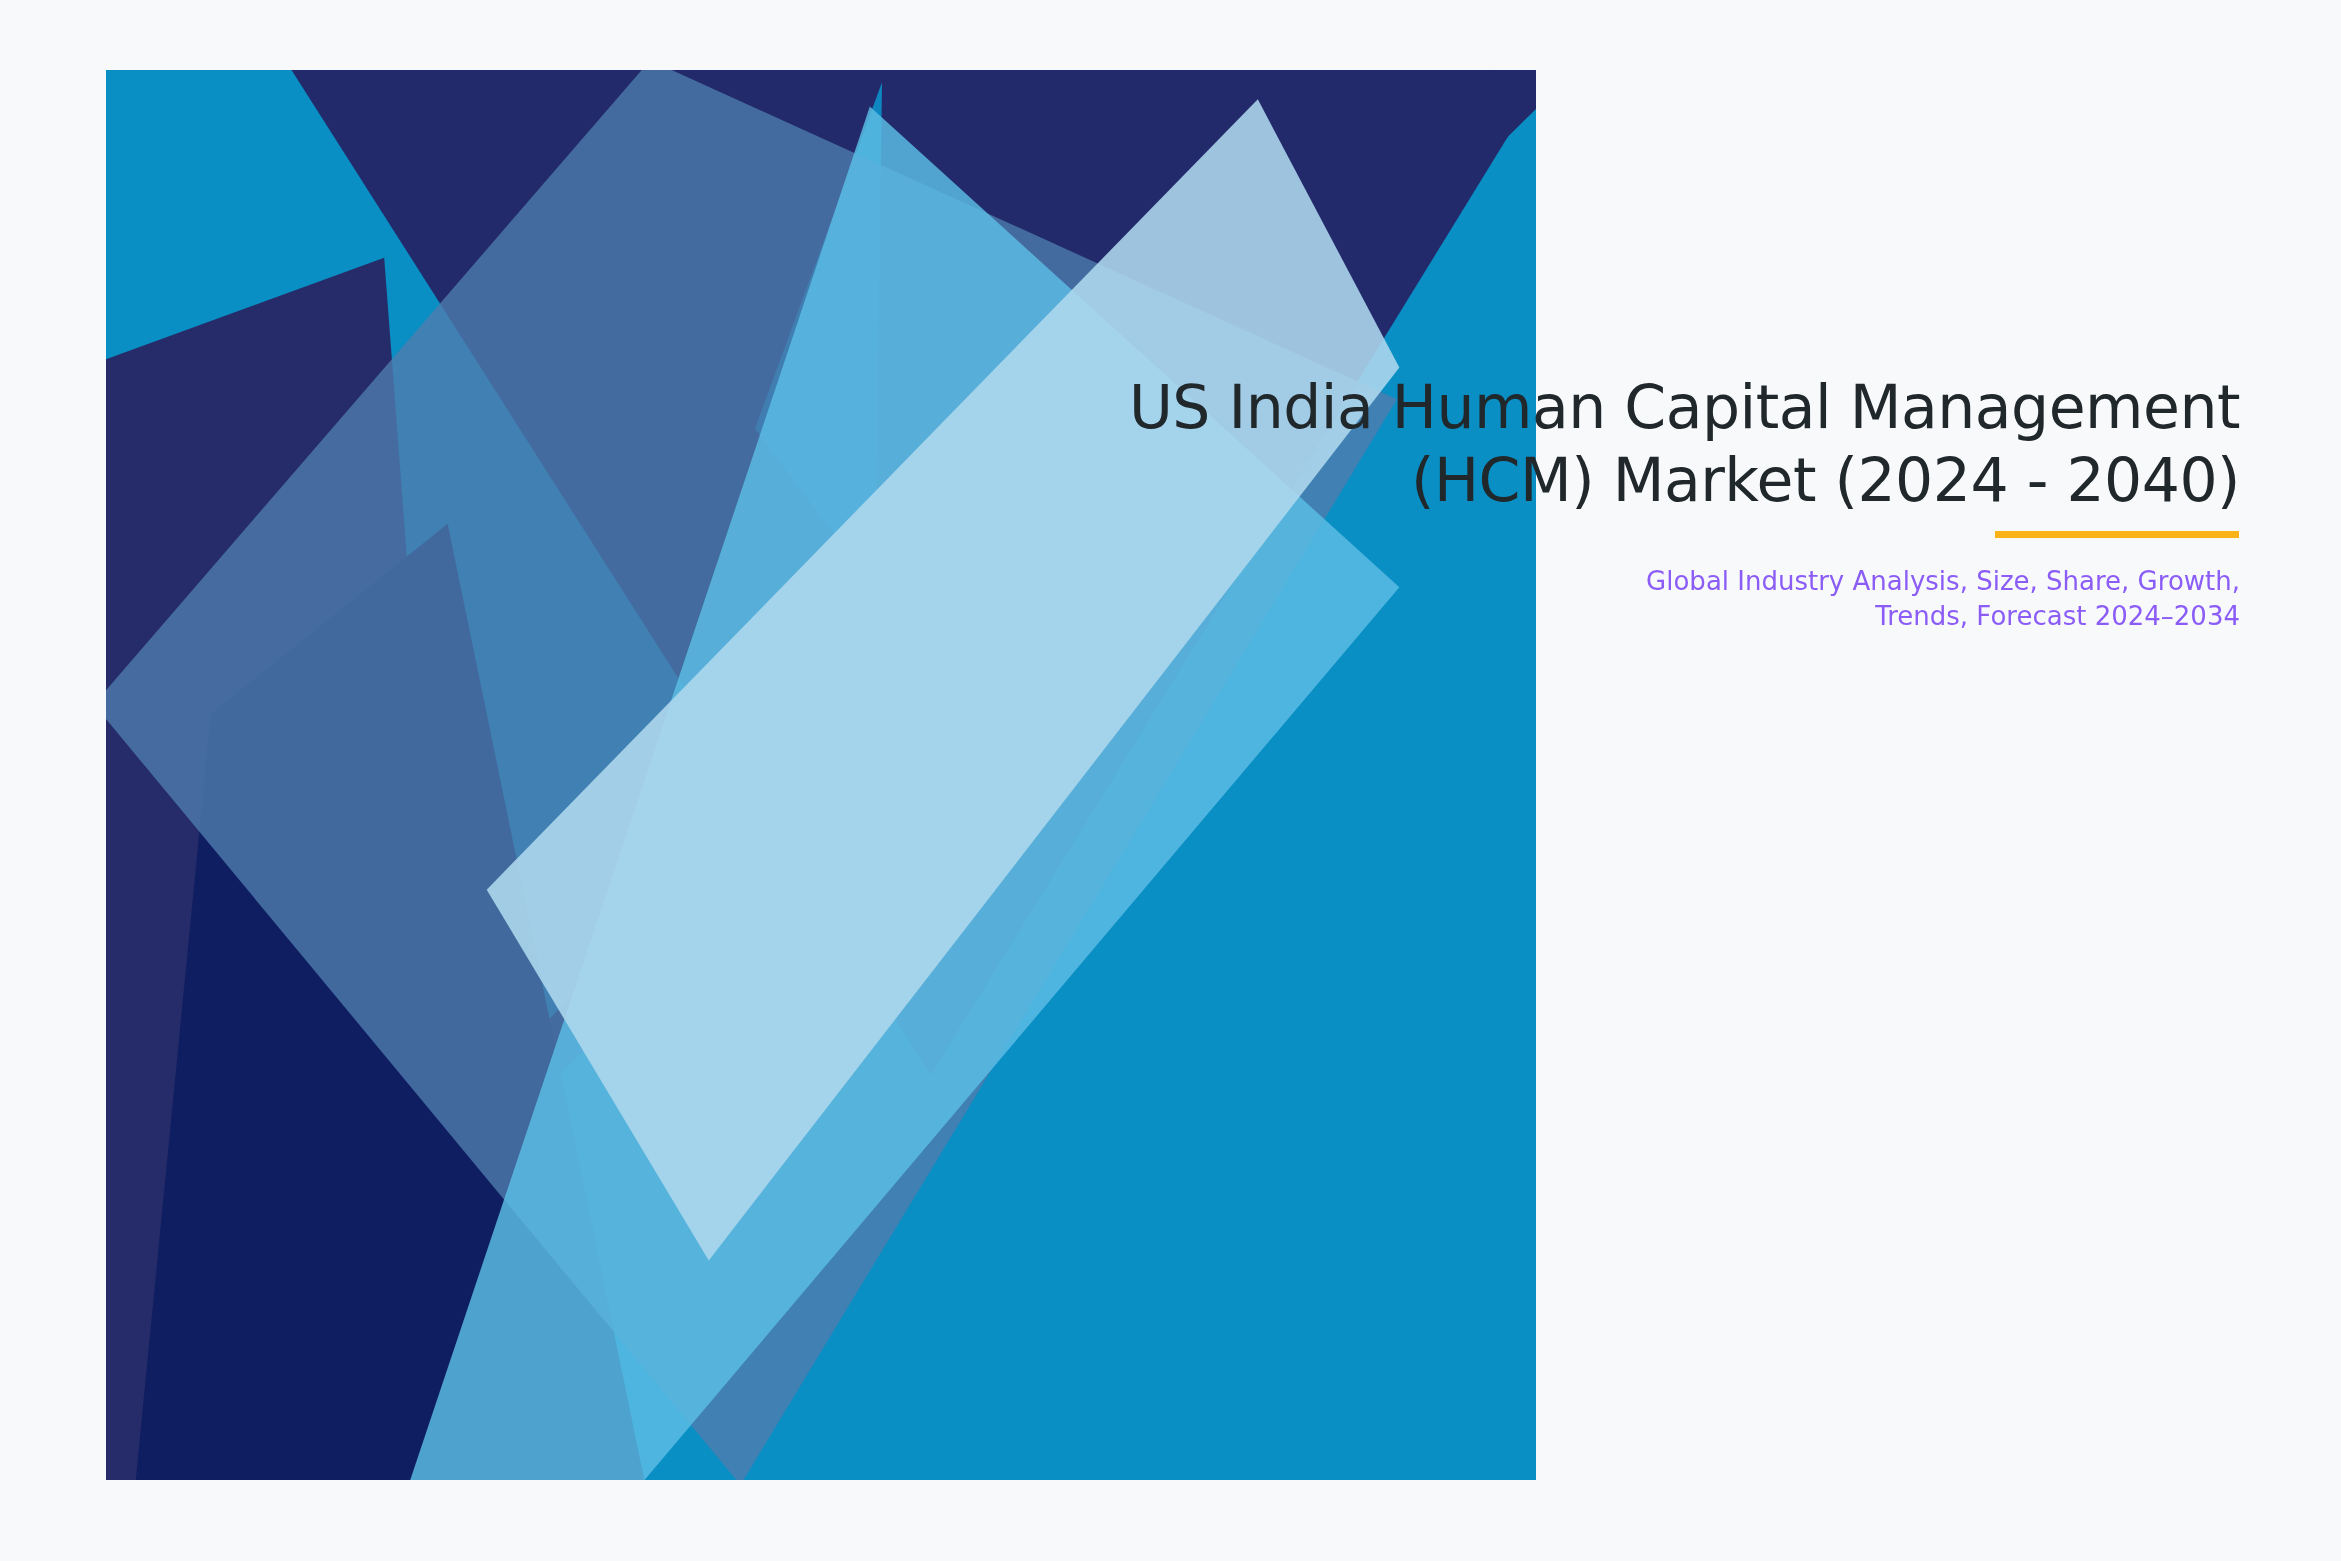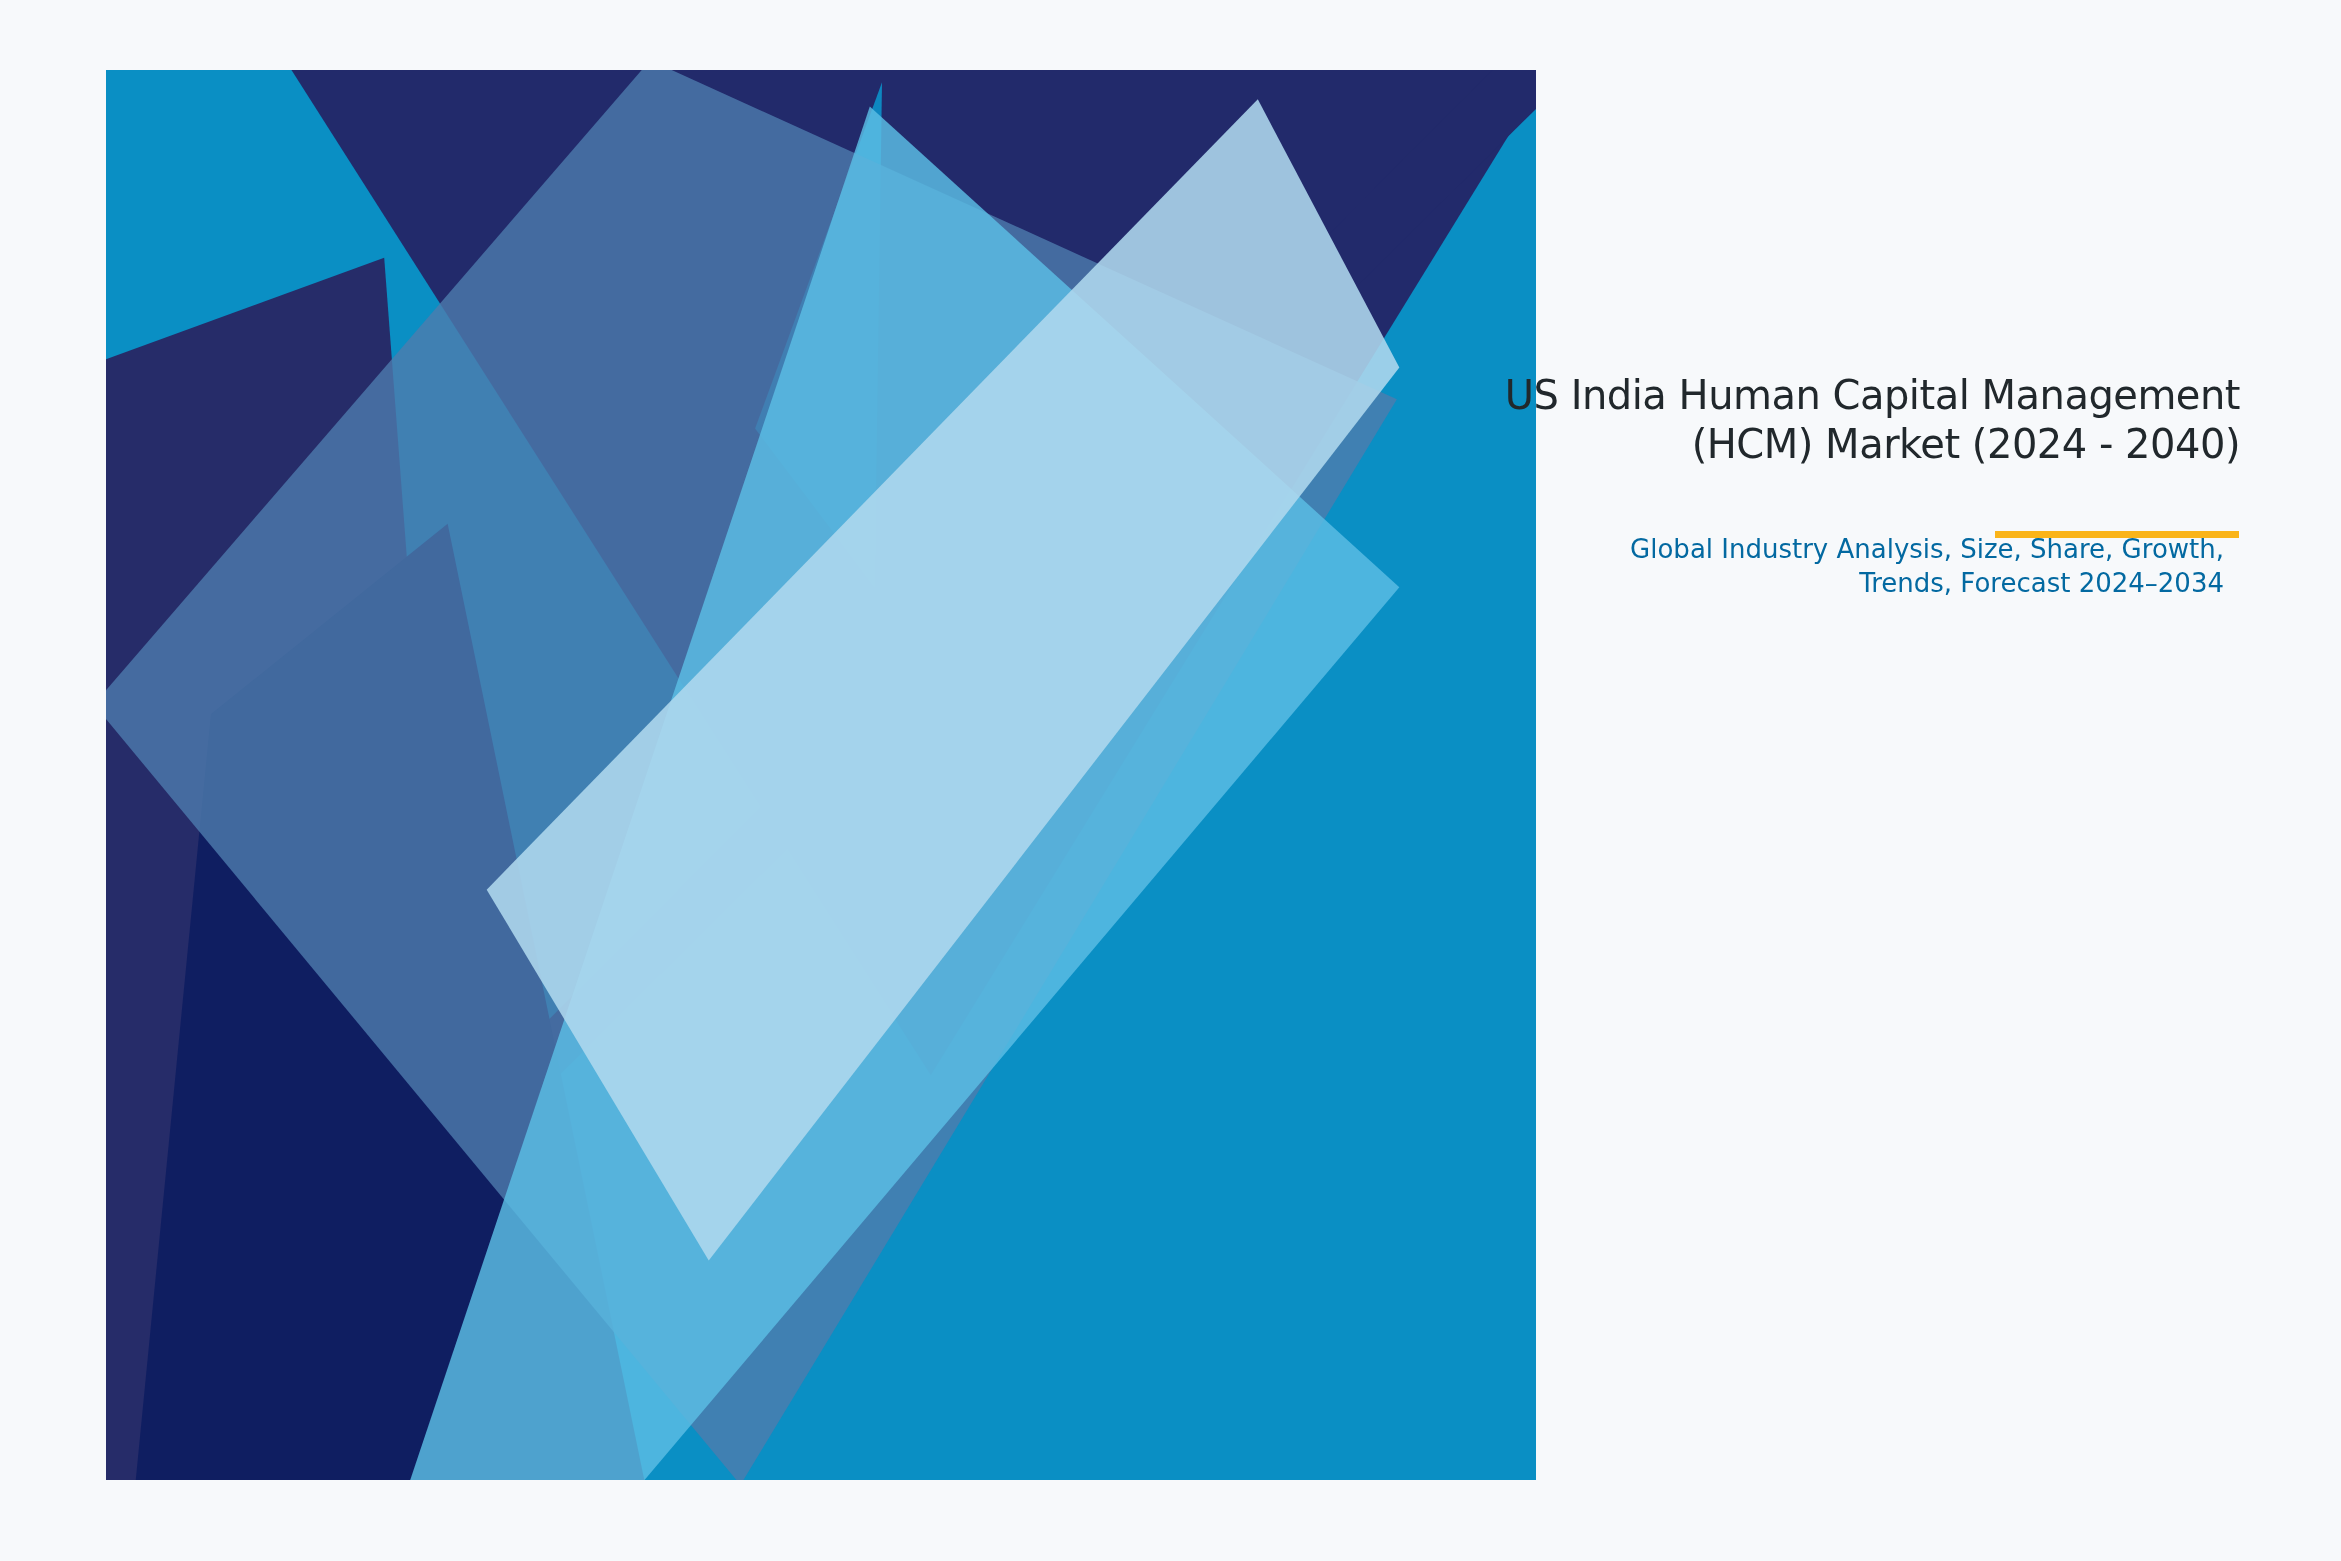--- a/index.html
+++ b/index.html
@@ -43,47 +43,47 @@
     right: 102px;
     top: 371px;
     width: 1464px;
     text-align: right;
   }
 
   #page-title {
     margin: 0;
     font-family: "DejaVu Sans", sans-serif;
     font-weight: 400;
-    font-size: 40px;
+    font-size: 60px;
     line-height: 1.22;
     letter-spacing: -0.5px;
     color: #21282c;
     position: relative;
     z-index: 3;
   }
 
   
   #title-accent {
     position: absolute;
     top: 160px;
     right: 1.5px;
     width: 244px;
     height: 6.8px;
     background: #fab419;
     z-index: 4;
   }
 
   #page-subtitle {
-    margin: 16px;
+    margin: 0;
     padding-top: 47px;
     font-family: "DejaVu Sans", sans-serif;
     font-weight: 400;
     font-size: 26px;
     line-height: 1.33;
-    color: #0369a1;
+    color: #8b5cf6;
     max-width: 615px;
     margin-left: auto;
     text-align: right;
   }
 </style>
 </head>
 <body>
 
 <div id="cover">
 

